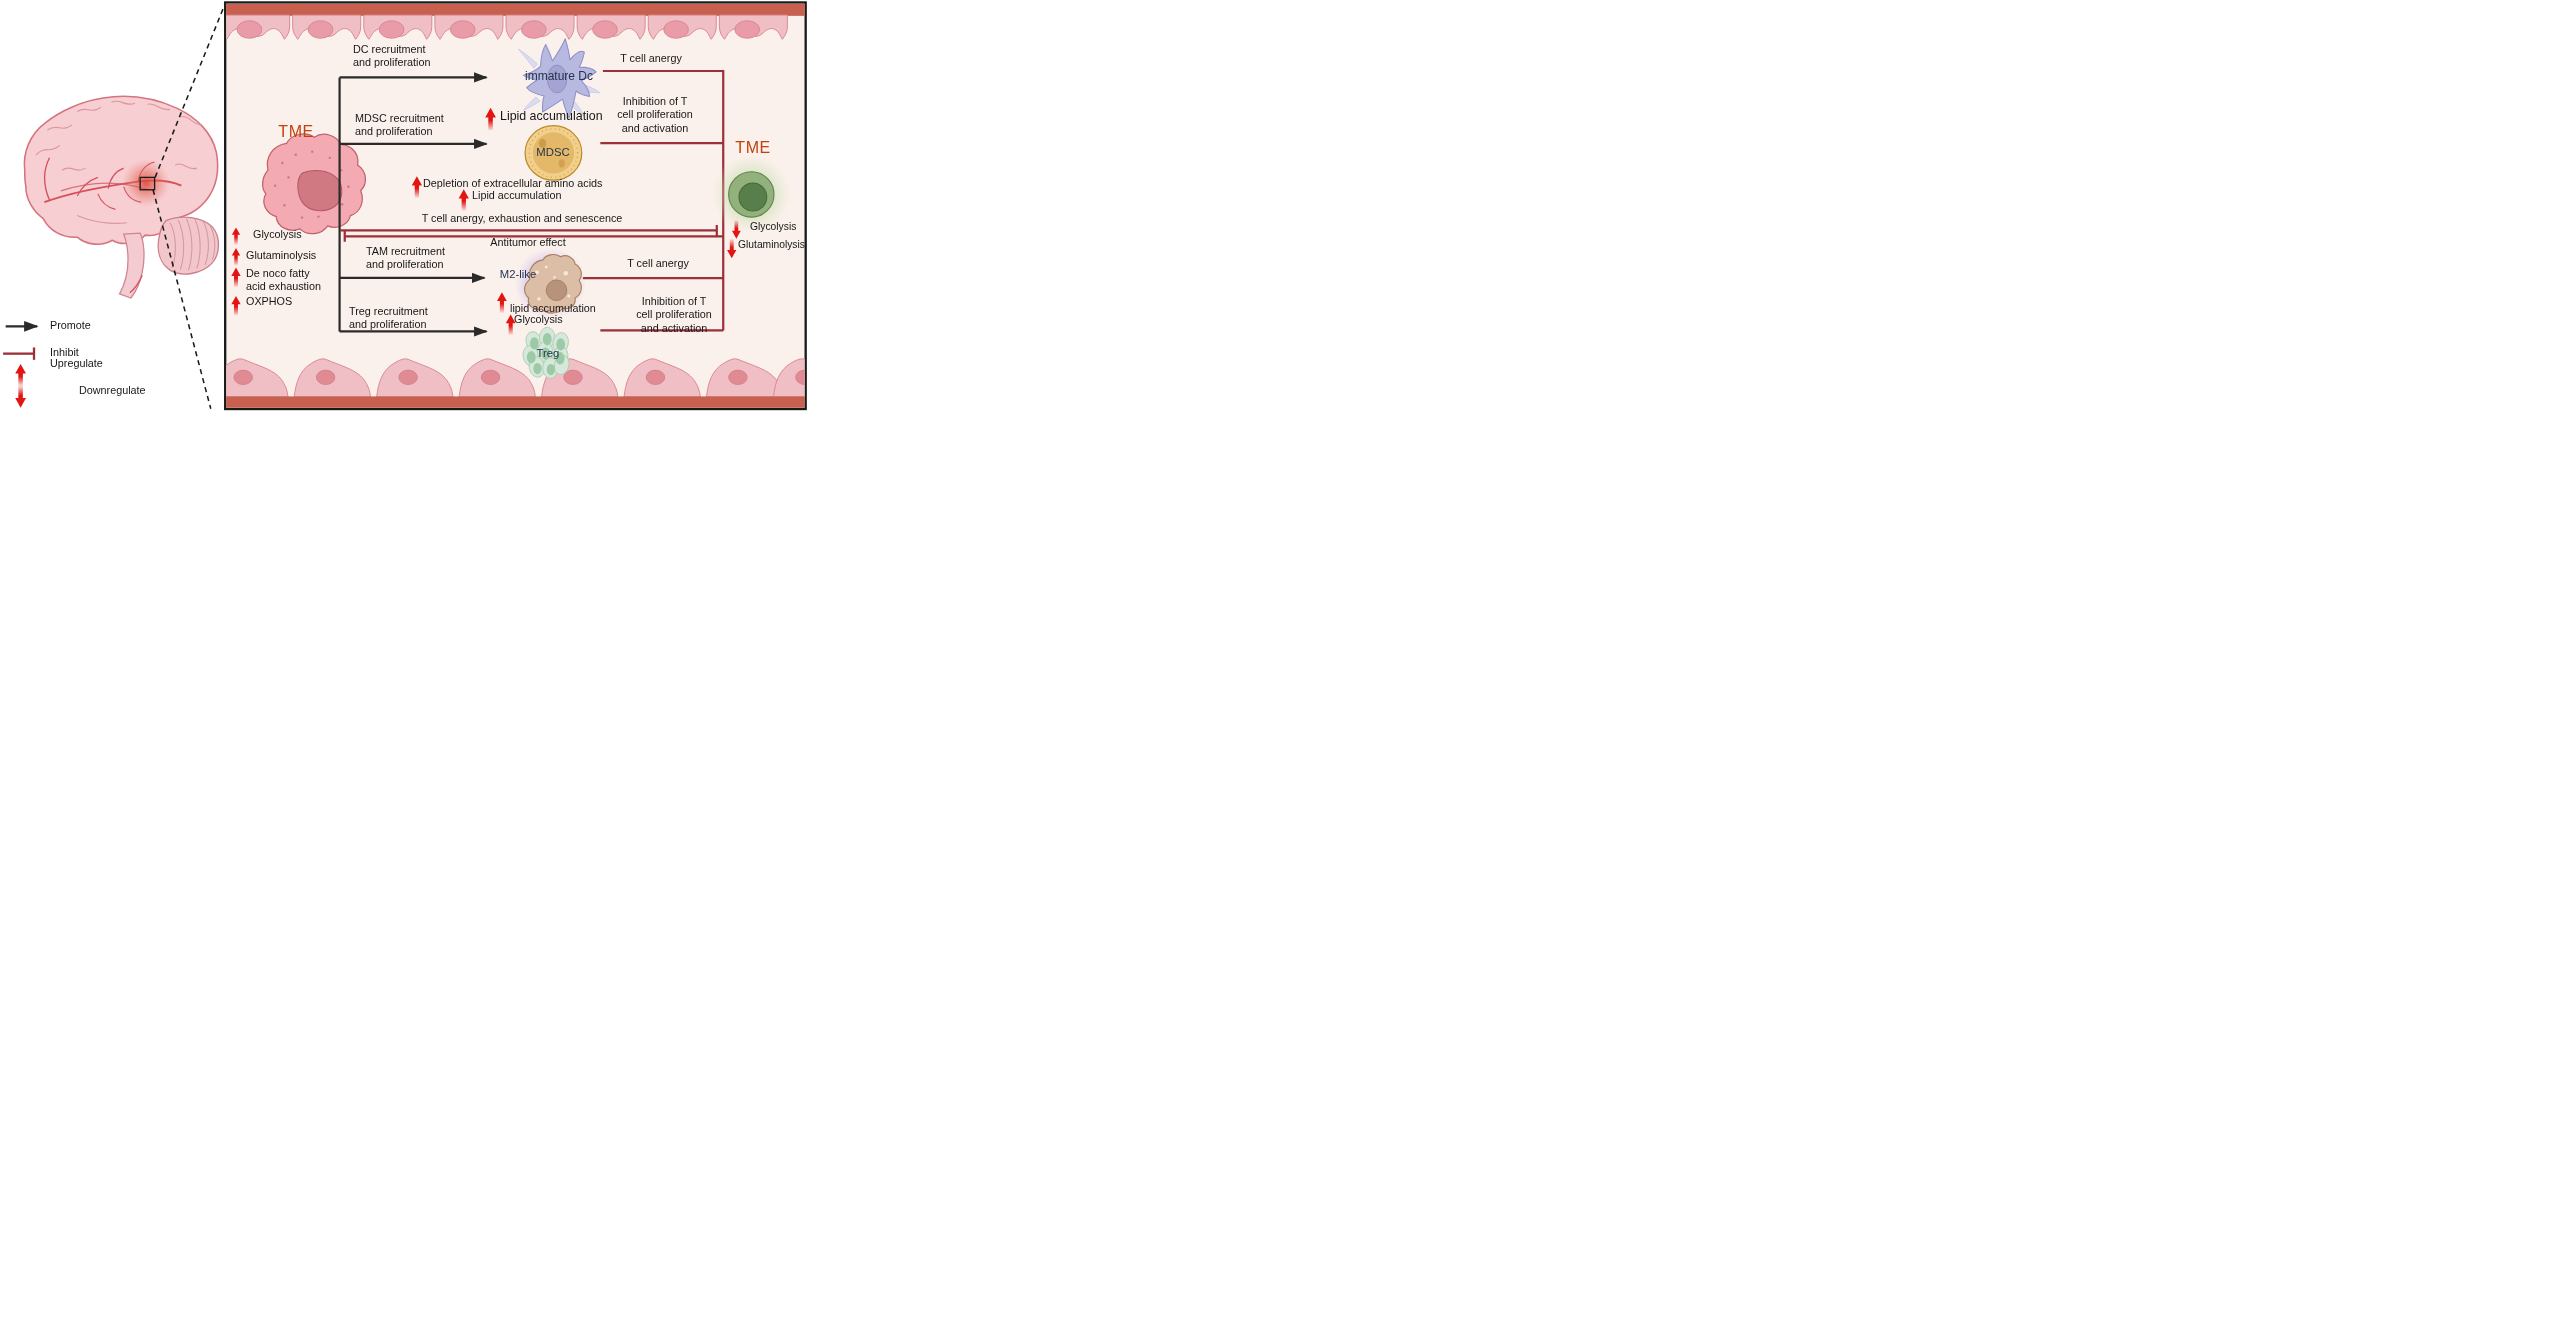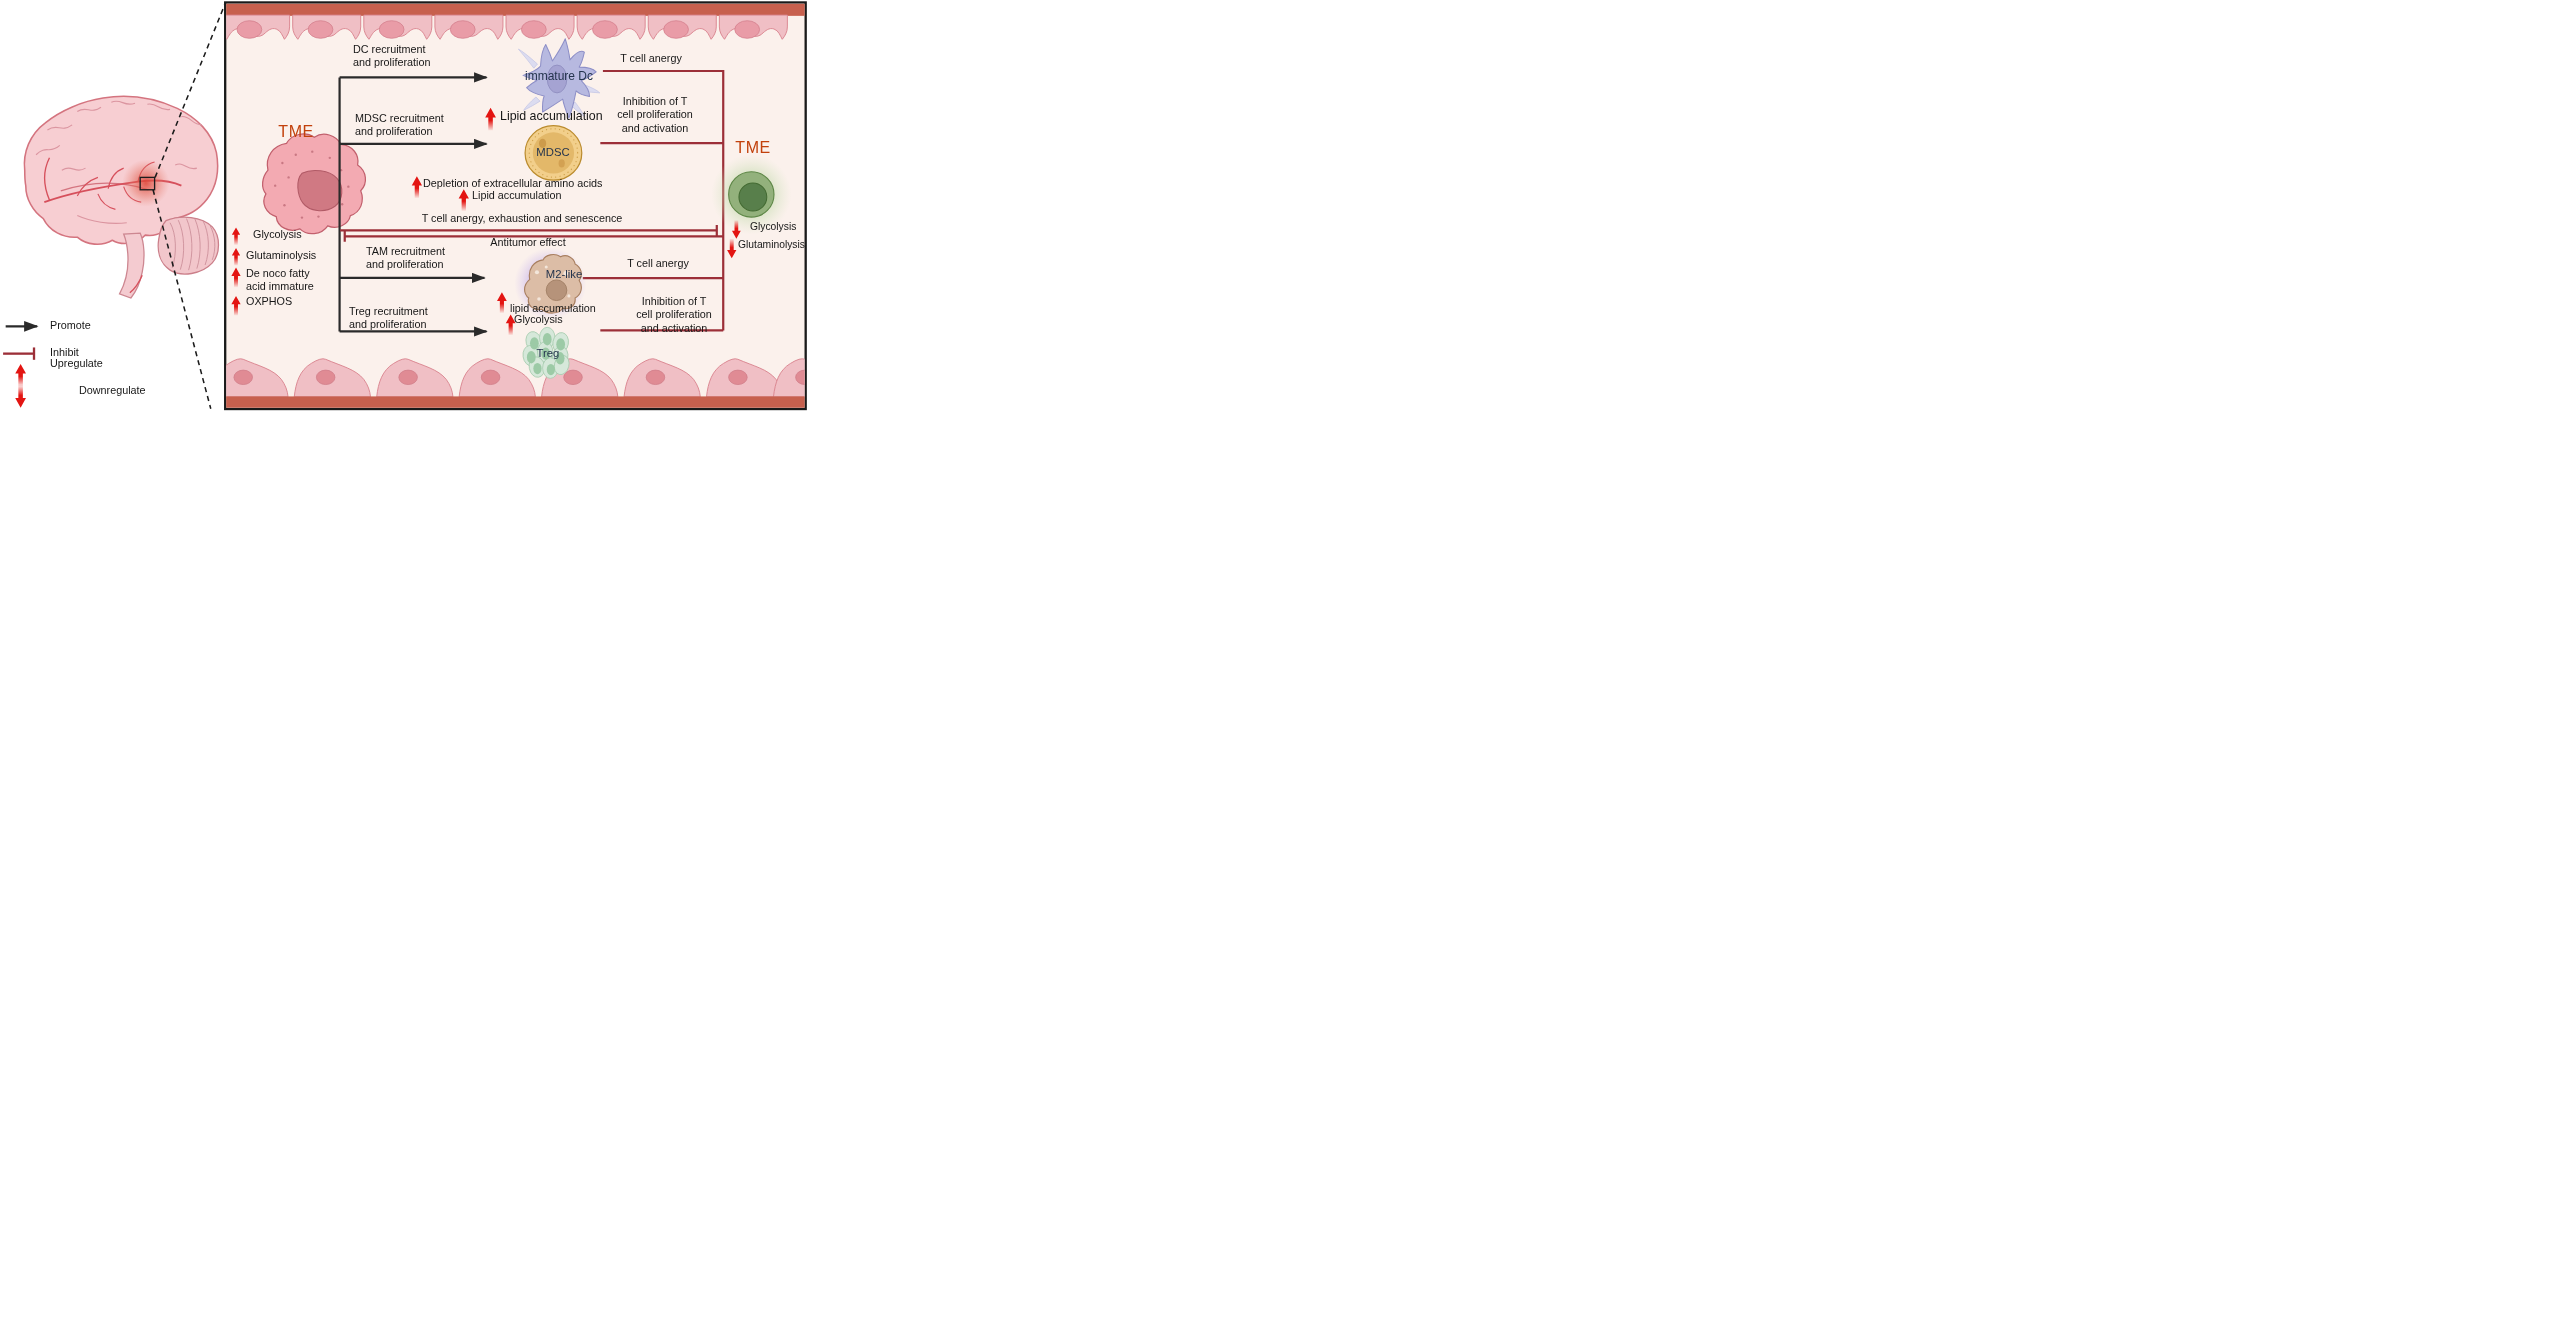--- a/index.html
+++ b/index.html
@@ -289,29 +289,29 @@
 
   <div class="lbl vc" style="left:423px;top:184px;">Depletion of extracellular amino acids</div>
   <div class="lbl vc" style="left:472px;top:196px;">Lipid accumulation</div>
   <div class="lbl cc" style="left:522px;top:219px;">T cell anergy, exhaustion and senescence</div>
   <div class="lbl cc" style="left:528px;top:243px;">Antitumor effect</div>
 
   <div class="lbl vc" style="left:253px;top:235px;">Glycolysis</div>
   <div class="lbl vc" style="left:246px;top:256px;">Glutaminolysis</div>
   <div class="lbl block" style="left:246px;top:267px;">
     <div>De noco fatty</div>
-    <div>acid immature</div>
+    <div>acid exhaustion</div>
   </div>
   <div class="lbl vc" style="left:246px;top:302px;">OXPHOS</div>
 
   <div class="lbl block" style="left:366px;top:245px;">
     <div>TAM recruitment</div>
     <div>and proliferation</div>
   </div>
-  <div class="lbl cc navy cell22" style="left:564px;top:275px;">M2-like</div>
+  <div class="lbl cc navy cell22" style="left:518px;top:275px;">M2-like</div>
   <div class="lbl cc" style="left:658px;top:264px;">T cell anergy</div>
   <div class="lbl vc" style="left:510px;top:309px;">lipid accumulation</div>
   <div class="lbl vc" style="left:514px;top:320px;">Glycolysis</div>
   <div class="lbl cx block" style="left:674px;top:295px;">
     <div>Inhibition of T</div>
     <div>cell proliferation</div>
     <div>and activation</div>
   </div>
 
   <div class="lbl block" style="left:349px;top:305px;">

